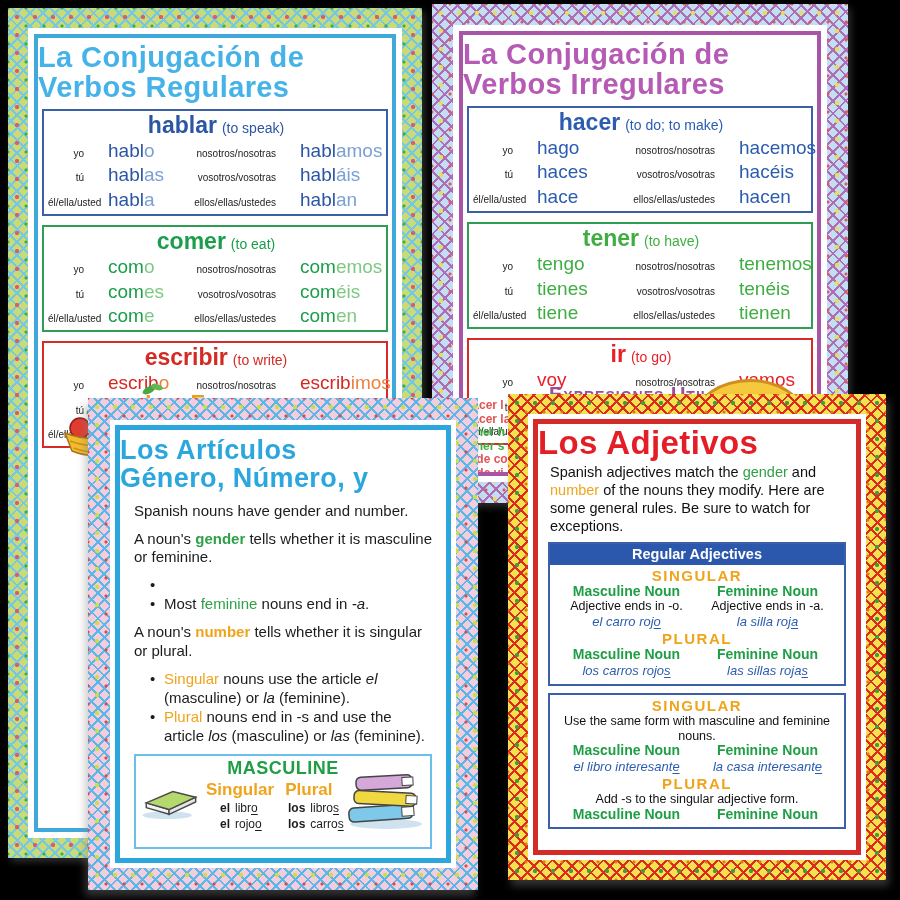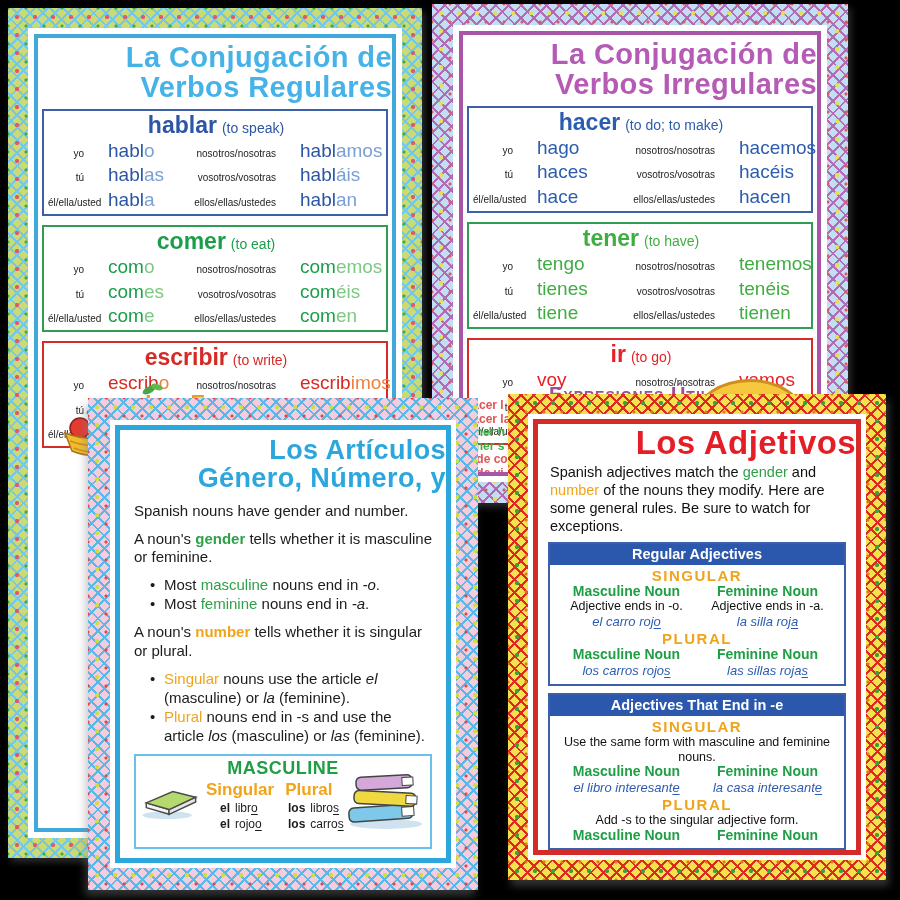--- a/index.html
+++ b/index.html
@@ -51,21 +51,21 @@
   .panel{position:absolute;background:#fff;overflow:hidden;}
   #p1{left:8px;top:8px;width:414px;height:850px;z-index:1;box-shadow:3px 4px 7px rgba(110,110,110,.4);}
   #p2{left:432px;top:4px;width:416px;height:499px;z-index:2;box-shadow:3px 4px 7px rgba(110,110,110,.4);}
   #p3{left:88px;top:398px;width:390px;height:492px;z-index:3;box-shadow:-3px 6px 8px rgba(130,130,130,.4);}
   #p4{left:508px;top:394px;width:378px;height:486px;z-index:4;box-shadow:3px 6px 8px rgba(130,130,130,.4);}
   #p1 .panel{inset:26px;border:4px solid #3fa9dc;box-shadow:0 0 0 6px #fff;}
   #p2 .panel{inset:27px;border:4px solid #a855a8;box-shadow:0 0 0 6px #fff;}
   #p3 .panel{inset:27px;border:5px solid #2ca7de;box-shadow:0 0 0 5px #fff;}
   #p4 .panel{inset:25px;border:5px solid #d42a28;box-shadow:0 0 0 5px #fff;}
 
-  .ptitle{margin:4px 0 6px;text-align:right;font-weight:bold;line-height:1.05;letter-spacing:.4px;}
+  .ptitle{margin:4px 0 6px;text-align:left;font-weight:bold;line-height:1.05;letter-spacing:.4px;}
   .tl{display:block;}
   #p1 .ptitle{font-size:29px;color:#45b3e8;}
   #p2 .ptitle{font-size:29px;color:#b55ab5;}
   #p3 .ptitle{font-size:27px;color:#2ca7de;margin-top:6px;}
   #p4 .ptitle{font-size:33px;color:#e41e26;margin:2px 0 3px;}
 
   
   .vbox{border:2px solid var(--bc);margin:0 4px 9px;padding:2px 2px 4px 4px;background:#fff;}
   .vhead{text-align:center;color:var(--hc);line-height:1.1;}
   .vinf{font-weight:bold;font-size:23px;}
@@ -300,21 +300,20 @@
         <span class="tl">Los Artículos</span>
         <span class="tl">Género, Número, y</span>
       </h2>
       <div class="gbody">
         <p class="gp">Spanish nouns have gender and number.</p>
 
         <p class="gp"><span>A noun's </span><span class="kwgb">gender</span><span> tells whether it is masculine or feminine.</span></p>
         <div class="bullets">
           <div class="bullet">
               <span class="bdot">•</span>
-              <span><span>Most </span><span class="kwg">masculine</span><span> nouns end in </span><i>-o</i><span>.</span></span>
             </div>
           <div class="bullet">
               <span class="bdot">•</span>
               <span><span>Most </span><span class="kwg">feminine</span><span> nouns end in </span><i>-a</i><span>.</span></span>
             </div>
         </div>
 
         <p class="gp"><span>A noun's </span><span class="kwob">number</span><span> tells whether it is singular or plural.</span></p>
         <div class="bullets">
           <div class="bullet">
@@ -409,21 +408,20 @@
               </div>
               <div class="adjcol">
                 <div class="nlabel">Feminine Noun</div>
                 <div class="aex"><span>las sillas roja</span><span class="u">s</span></div>
               </div>
             </div>
           </div>
         </section>
 
         <section class="adjsec">
-          <div class="adjhead">Adjectives That End in -e</div>
           <div class="adjbody">
             <div class="olabel">SINGULAR</div>
             <div class="anote">Use the same form with masculine and feminine nouns.</div>
             <div class="adjcols">
               <div class="adjcol">
                 <div class="nlabel">Masculine Noun</div>
                 <div class="aex"><span>el libro interesant</span><span class="u">e</span></div>
               </div>
               <div class="adjcol">
                 <div class="nlabel">Feminine Noun</div>

